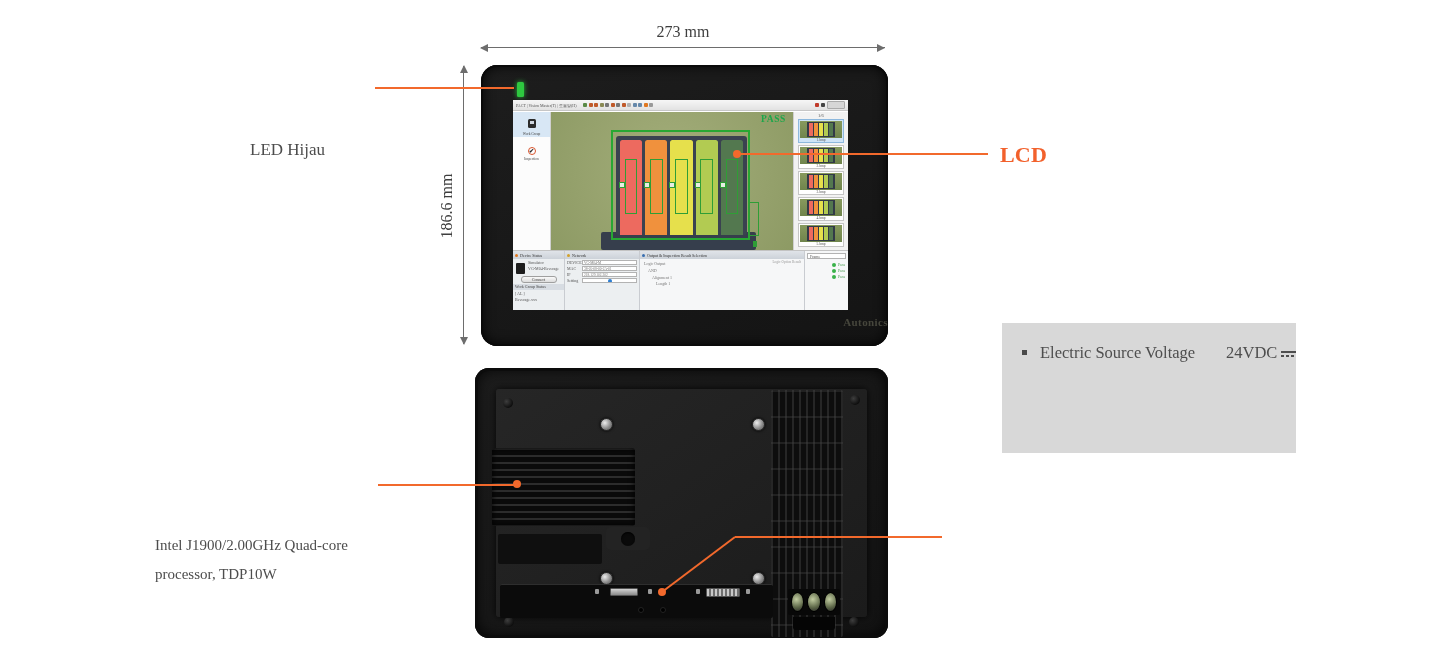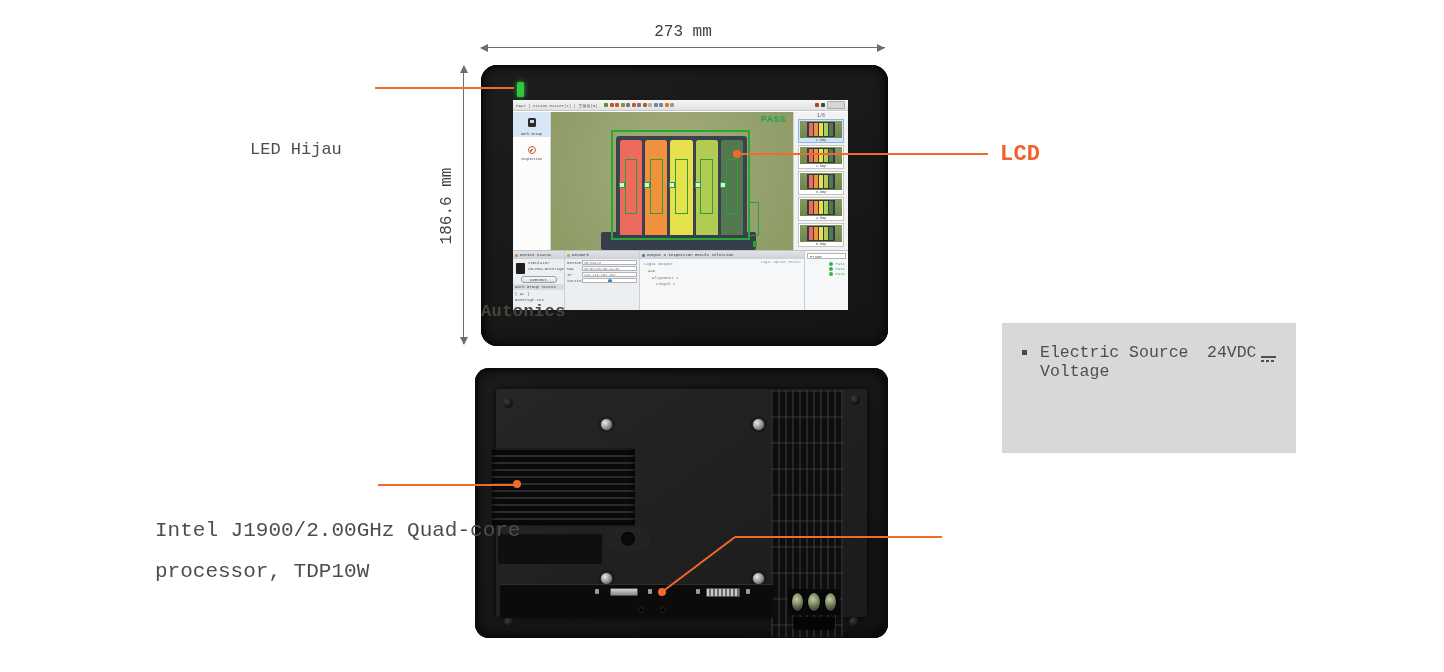--- a/index.html
+++ b/index.html
@@ -1,17 +1,17 @@
 <!DOCTYPE html>
 <html><head>
 <meta charset="utf-8">
 <style>
   html,body{margin:0;padding:0;background:#fff;}
   .canvas{position:relative;width:1296px;height:672px;background:#ffffff;overflow:hidden;
-          font-family:Liberation Mono, monospace;}
+          font-family:Liberation Serif, serif;}
 
   
   .dim-line-h{position:absolute;left:481px;top:47px;width:404px;height:1px;background:#6d6d6d;}
   .dim-line-v{position:absolute;left:463px;top:66px;width:1px;height:278px;background:#6d6d6d;}
   .ah{position:absolute;width:0;height:0;}
   .ah-left{left:480px;top:44px;border-top:4px solid transparent;border-bottom:4px solid transparent;border-right:8px solid #6d6d6d;}
   .ah-right{left:877px;top:44px;border-top:4px solid transparent;border-bottom:4px solid transparent;border-left:8px solid #6d6d6d;}
   .ah-up{left:460px;top:65px;border-left:4px solid transparent;border-right:4px solid transparent;border-bottom:8px solid #6d6d6d;}
   .ah-down{left:460px;top:337px;border-left:4px solid transparent;border-right:4px solid transparent;border-top:8px solid #6d6d6d;}
   .dim-label-h{position:absolute;left:481px;top:23px;width:404px;text-align:center;font-size:16px;color:#3e3e3e;}
@@ -21,31 +21,31 @@
   .ann-title{position:absolute;font-size:22px;font-weight:bold;color:#f2612c;line-height:1.32;white-space:pre-line;letter-spacing:.2px;}
   .ann-sub{position:absolute;font-size:17px;color:#4d4d4d;white-space:pre-line;}
   .conn{position:absolute;height:2px;background:#f2692c;}
   .conn-dot{position:absolute;width:8px;height:8px;border-radius:50%;background:#f2692c;}
 
   
   .spec-box{position:absolute;left:1002px;top:323px;width:366px;height:130px;background:#d8d8d8;padding-top:20px;box-sizing:border-box;}
   .spec-row{display:flex;align-items:flex-start;height:31px;padding-left:20px;font-size:16.5px;color:#4e4e4e;}
   .spec-bullet{width:5px;height:5px;background:#4a4a4a;margin:7px 13px 0 0;flex:none;}
   .spec-label{width:167px;flex:none;}
-  .spec-value{display:flex;align-items:flex-end;gap:4px;}
+  .spec-value{display:flex;align-items:center;gap:4px;margin-left:19px;}
   .dc{display:inline-block;width:15px;margin-top:2px;}
   .dc i{display:block;height:2px;background:#4e4e4e;}
   .dc i.dashed{margin-top:2px;background:repeating-linear-gradient(90deg,#4e4e4e 0 3px,transparent 3px 5px);}
 
   
   .front-device{position:absolute;left:481px;top:65px;width:407px;height:281px;background:linear-gradient(160deg,#1d1d1d,#141414);
                 border-radius:16px;box-shadow:inset 0 0 0 2px #0a0a0a, inset 0 0 14px #000;}
   .led{position:absolute;left:36px;top:17px;width:7px;height:15px;background:#2ec840;border-radius:1.5px;box-shadow:0 0 5px rgba(46,200,64,.9);}
   .screen{position:absolute;left:32px;top:35px;width:335px;height:210px;background:#fff;overflow:hidden;}
-  .autonics{position:absolute;left:0;right:0;top:237px;text-align:left;font-size:17px;font-weight:bold;color:#46463c;letter-spacing:.4px;}
+  .autonics{position:absolute;left:0;right:0;top:251px;text-align:right;font-size:11px;font-weight:bold;color:#46463c;letter-spacing:.4px;}
 
   
   .vm-toolbar{position:absolute;left:0;top:0;width:335px;height:11px;background:linear-gradient(#f6f6f6,#e2e2e2);
               border-bottom:1px solid #c6c6c6;display:flex;align-items:center;padding:0 3px;box-sizing:border-box;gap:1.5px;}
   .vm-menu{font-size:4px;color:#555;white-space:nowrap;margin-right:5px;}
   .vm-icon{width:4px;height:4px;border-radius:1px;flex:none;}
   .vm-tb-right{margin-left:auto;display:flex;gap:2px;align-items:center;}
   .vm-win{width:16px;height:6px;background:#d6d6d6;border:1px solid #aaa;border-radius:1px;}
 
   
@@ -424,21 +424,21 @@
       <span class="spec-value">
           <span>24VDC</span>
         <span class="dc">
             <i></i>
             <i class="dashed"></i>
           </span>
         </span>
     </div>
   </div>
 
-  <div class="ann-sub" style="left:155px;top:511px;font-size:21px;line-height:1.95;">Intel J1900/2.00GHz Quad-core
+  <div class="ann-sub" style="left:155px;top:531px;font-size:15px;line-height:1.95;">Intel J1900/2.00GHz Quad-core
 processor, TDP10W</div>
   <div class="conn" style="left:378px;top:484px;width:136px;"></div>
   <div class="conn-dot" style="left:513px;top:480px;"></div>
 
   <div class="conn" style="left:735px;top:536px;width:207px;"></div>
   <div class="conn" style="left:735px;top:536px;width:91px;transform:rotate(143deg);transform-origin:0 50%;"></div>
   <div class="conn-dot" style="left:658px;top:588px;"></div>
 
 </div>
 

